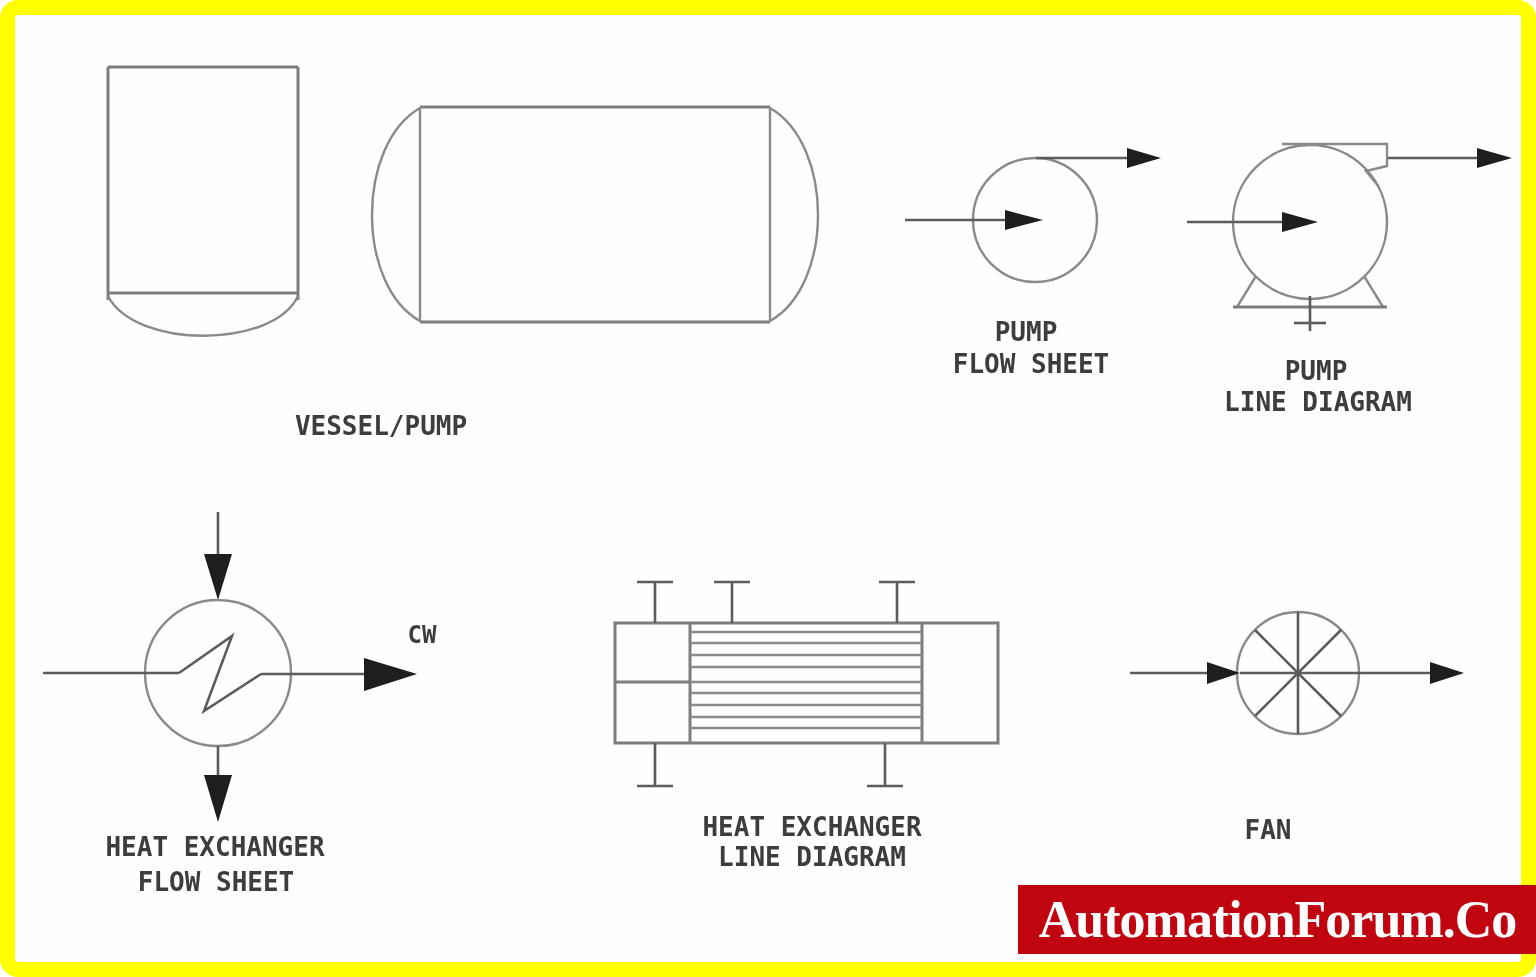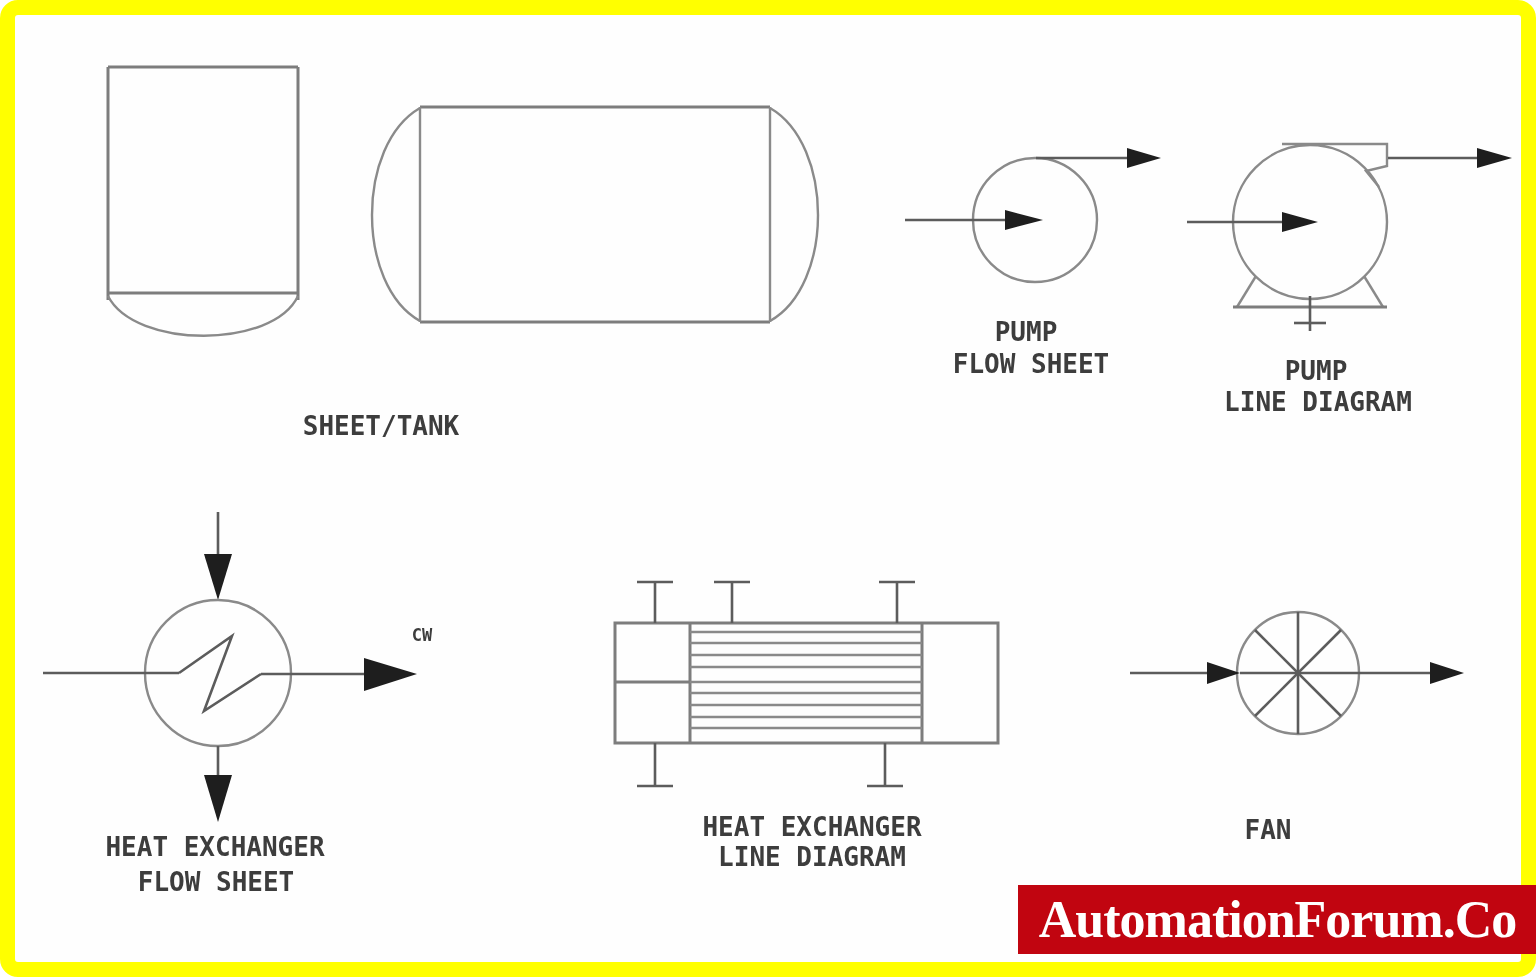--- a/index.html
+++ b/index.html
@@ -7,21 +7,21 @@
         font-family:"DejaVu Sans Mono", monospace;}
   .frame{position:absolute;left:0;top:0;right:0;bottom:0;
          border:15px solid #ffff00;border-radius:18px;box-sizing:border-box;background:#fefefe;}
   .art{position:absolute;left:0;top:0;width:1536px;height:977px;}
   .shape{stroke:#7d7d7d;stroke-width:3;fill:none;}
   .thin{stroke:#8a8a8a;stroke-width:2.4;fill:none;}
   .shaft{stroke:#5c5c5c;stroke-width:2.6;fill:none;}
   .head{fill:#1e1e1e;stroke:none;}
   .lbl{position:absolute;transform:translate(-50%,-50%);white-space:nowrap;
        font-weight:bold;color:#3d3d3d;font-size:26px;letter-spacing:0px;text-align:left;}
-  .lbl.small{font-size:17px;}
+  .lbl.small{font-size:24px;}
   .banner{position:absolute;left:1003px;top:870px;width:519px;height:69px;background:#c10510;
           display:flex;align-items:center;justify-content:center;}
   .banner span{font-family:"Liberation Serif", serif;font-weight:bold;font-size:52px;
                letter-spacing:-1px;color:#ffffff;}
 </style>
 </head>
 <body>
 
 <div class="page">
   <div class="frame">
@@ -116,21 +116,21 @@
         <path class="shaft" d="M1283,597 V719"></path>
         <path class="shaft" d="M1240,615 L1326,701"></path>
         <path class="shaft" d="M1326,615 L1240,701"></path>
         <path class="shaft" d="M1115,658 H1192"></path>
         <polygon class="head" points="1192,647 1192,669 1225,658"></polygon>
         <path class="shaft" d="M1225,658 H1415"></path>
         <polygon class="head" points="1415,647 1415,669 1449,658"></polygon>
       </g>
     </svg>
 
-    <div class="lbl" style="left:366px;top:411px">SHEET/TANK</div>
+    <div class="lbl" style="left:366px;top:411px">VESSEL/PUMP</div>
 
     <div class="lbl" style="left:1011px;top:317px">PUMP</div>
     <div class="lbl" style="left:1016px;top:349px">FLOW SHEET</div>
 
     <div class="lbl" style="left:1301px;top:356px">PUMP</div>
     <div class="lbl" style="left:1303px;top:387px">LINE DIAGRAM</div>
 
     <div class="lbl small" style="left:407px;top:620px">CW</div>
 
     <div class="lbl" style="left:200px;top:832px">HEAT EXCHANGER</div>

